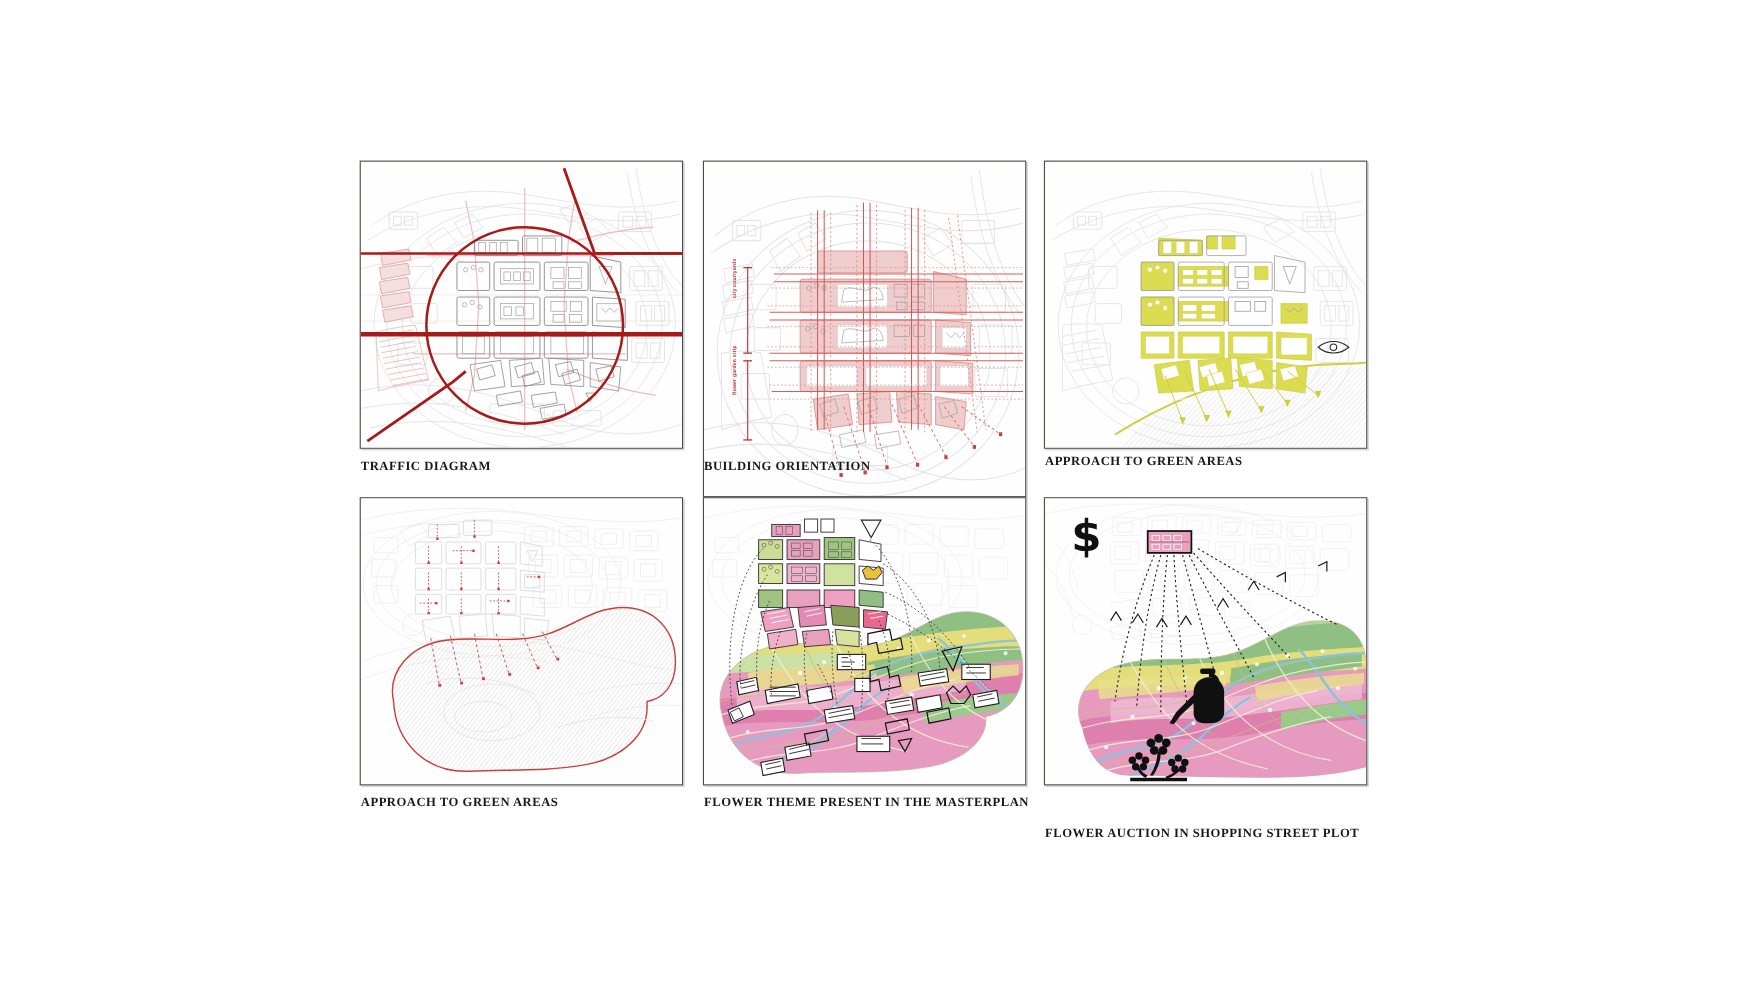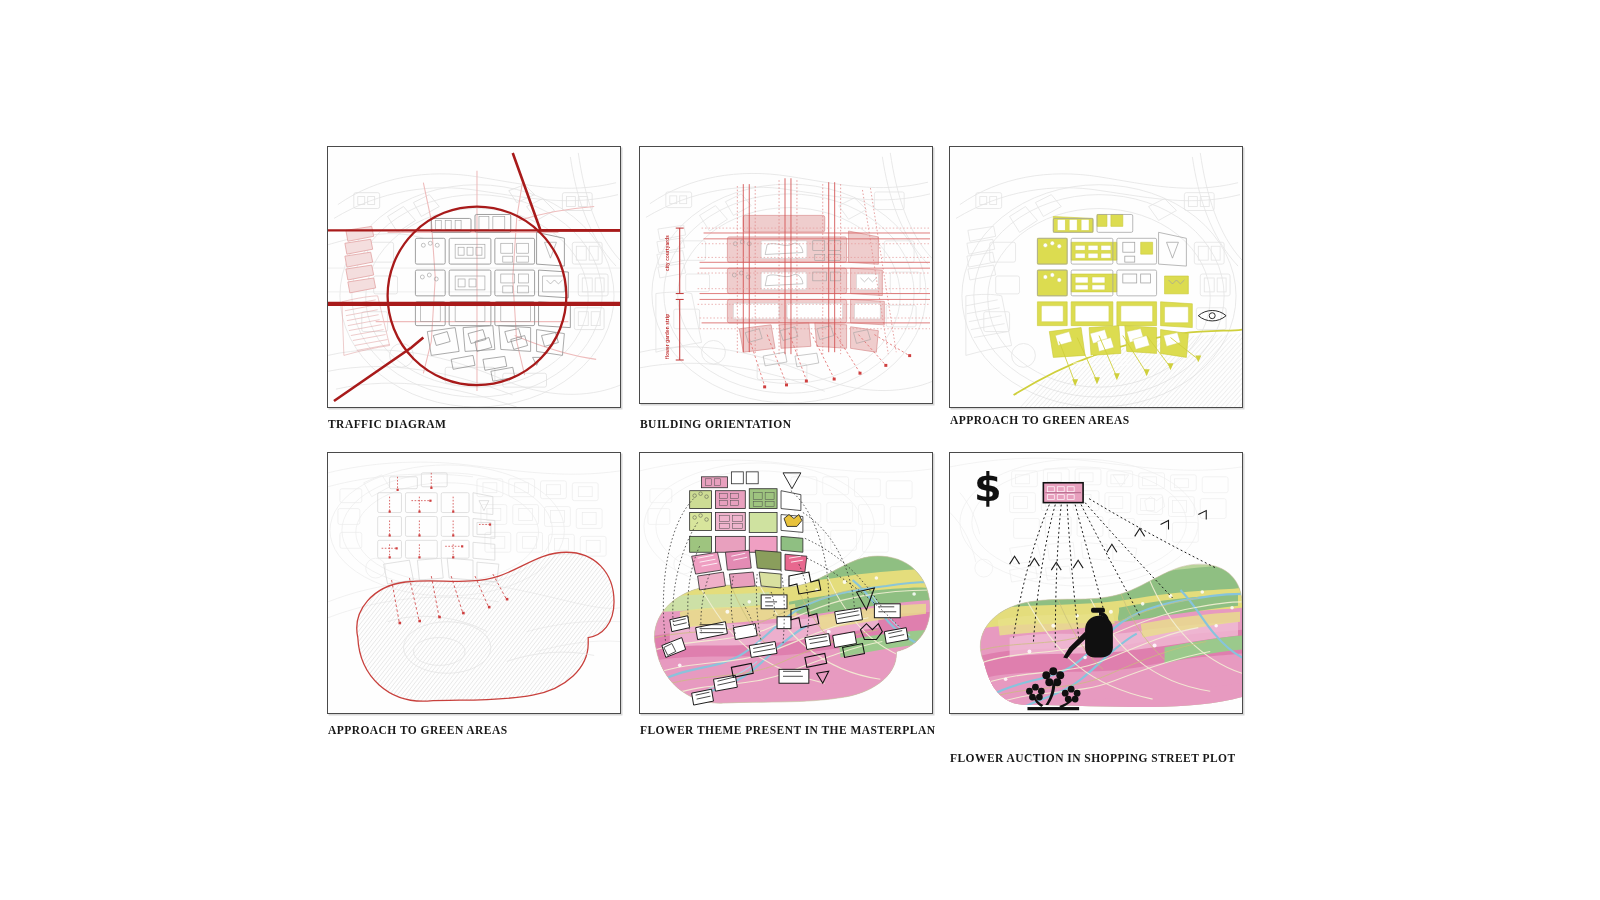--- a/index.html
+++ b/index.html
@@ -196,21 +196,21 @@
           <path d="M6 256 L84 202 L96 192" fill="none" stroke="#a81a1a" stroke-width="2.6"></path>
 
           <path d="M0 84 L294 84" fill="none" stroke="#a81a1a" stroke-width="2.3"></path>
           <path d="M0 158 L294 158" fill="none" stroke="#a81a1a" stroke-width="4.2"></path>
         </g>
       </svg>
     </div>
     <div class="caption" style="top:272px;">TRAFFIC DIAGRAM</div>
   </div>
 
-  <div class="panel" style="left:639px;top:146px;width:294px;height:258px;">
+  <div class="panel" style="left:639px;top:146px;width:294px;height:306px;">
     <div class="frame">
       <svg class="svgfill" viewBox="0 0 294 262" preserveAspectRatio="none">
         <defs>
           <clipPath id="p2clip">
               <rect x="0" y="0" width="294" height="262"></rect>
             </clipPath>
         </defs>
         <g clip-path="url(#p2clip)">
           <rect width="294" height="262" fill="#fefefe"></rect>
           <g stroke="#e3e3e3" stroke-width="0.8" fill="none">

